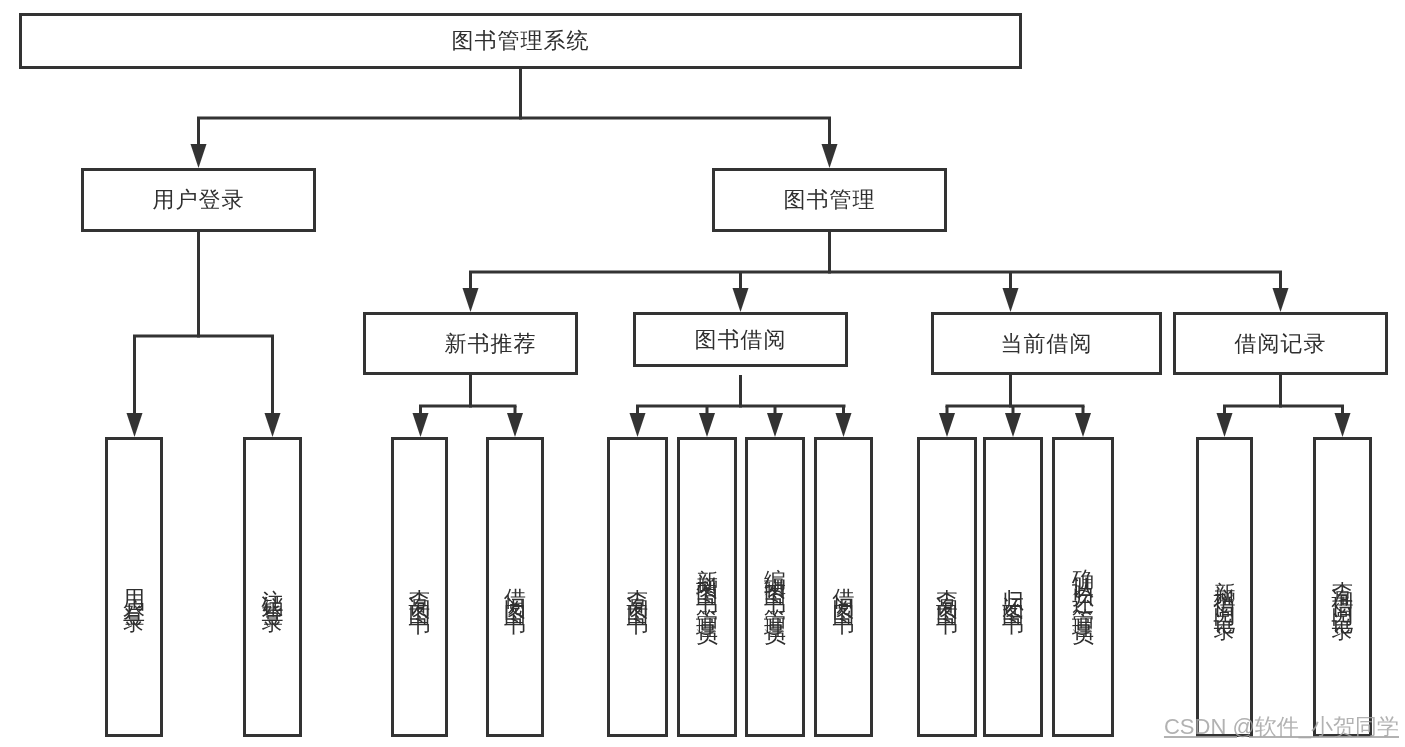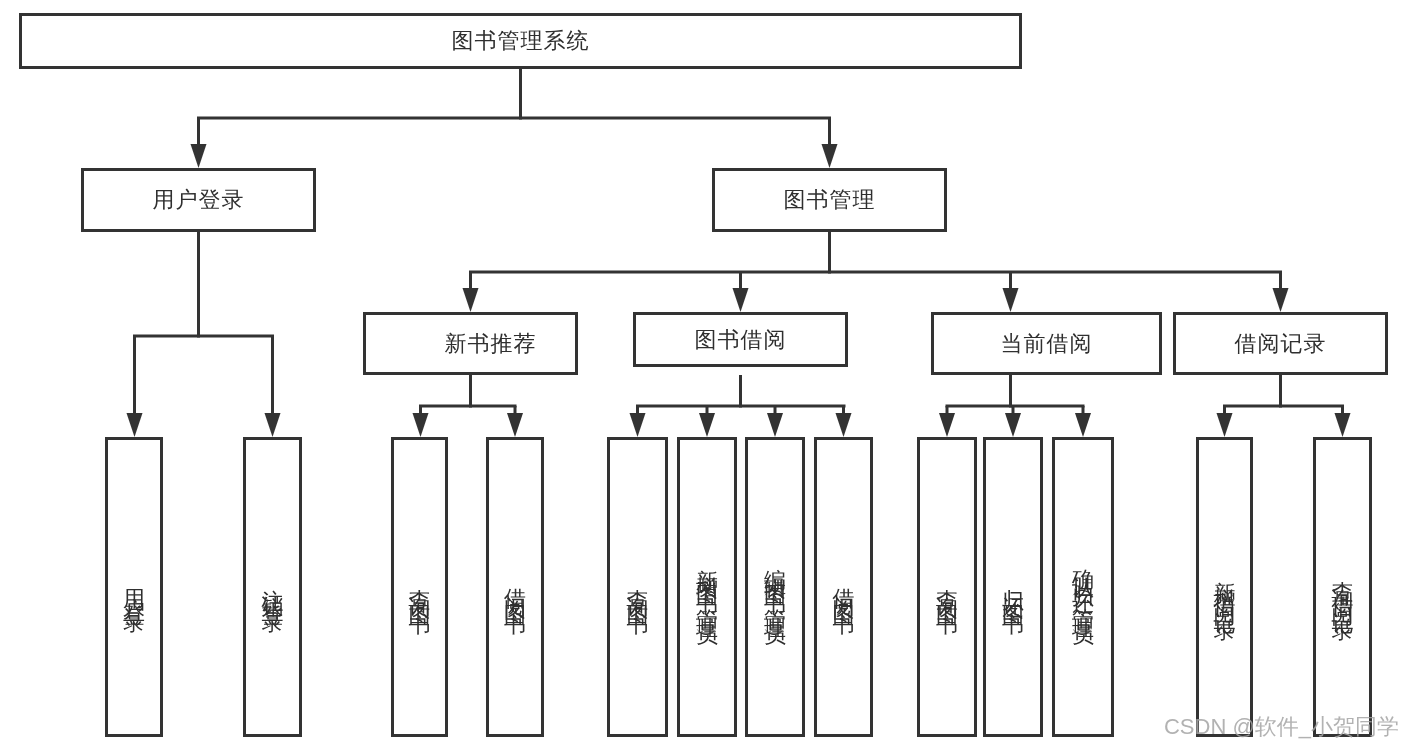--- a/index.html
+++ b/index.html
@@ -29,20 +29,21 @@
     letter-spacing:8px;
     white-space:nowrap;
   }
   .watermark{
     position:absolute;
     right:6px;top:712px;
     font-size:22px;
     color:rgba(164,164,164,0.85);
     white-space:nowrap;
     z-index:5;
+    text-decoration:underline;
   }
 </style>
 </head>
 <body>
 
 <div class="stage">
 
   <svg class="connector-layer" viewBox="0 0 1405 747" xmlns="http://www.w3.org/2000/svg">
 
     <g>

